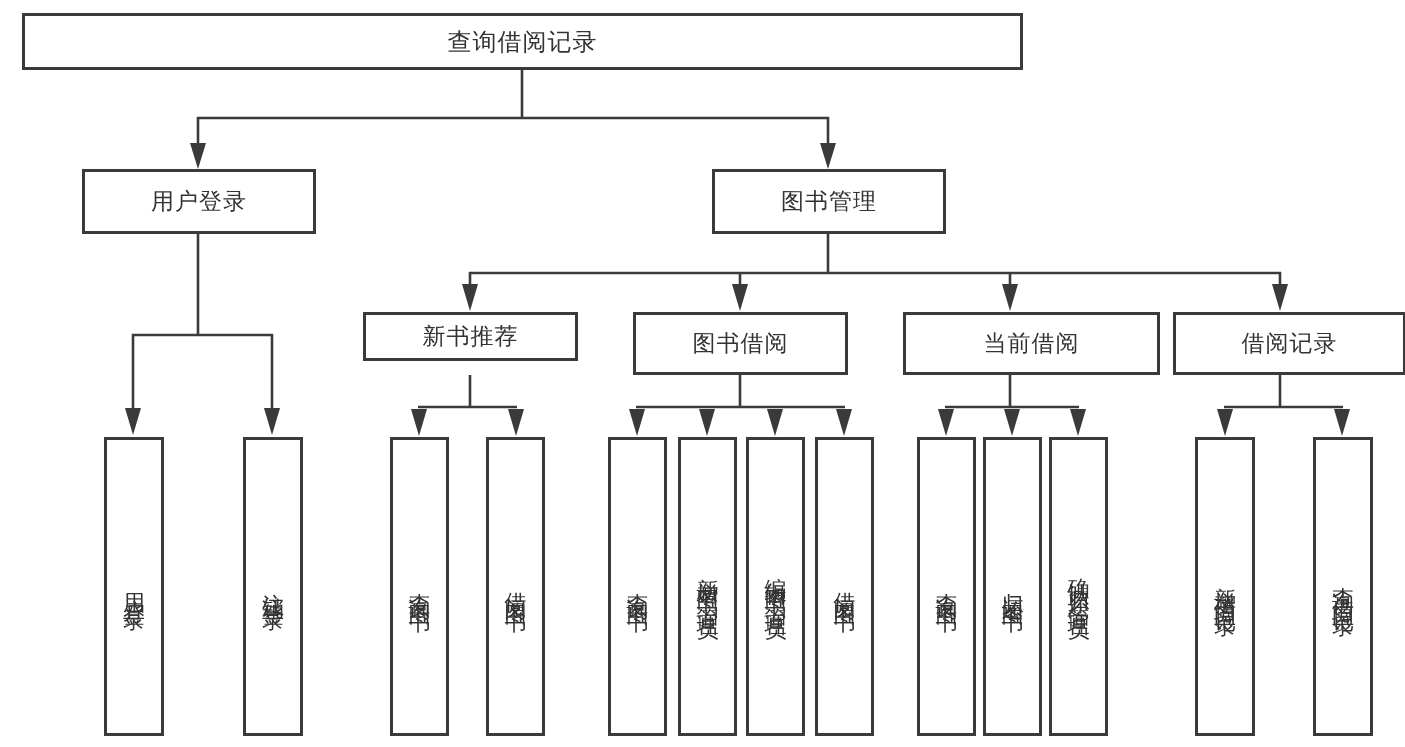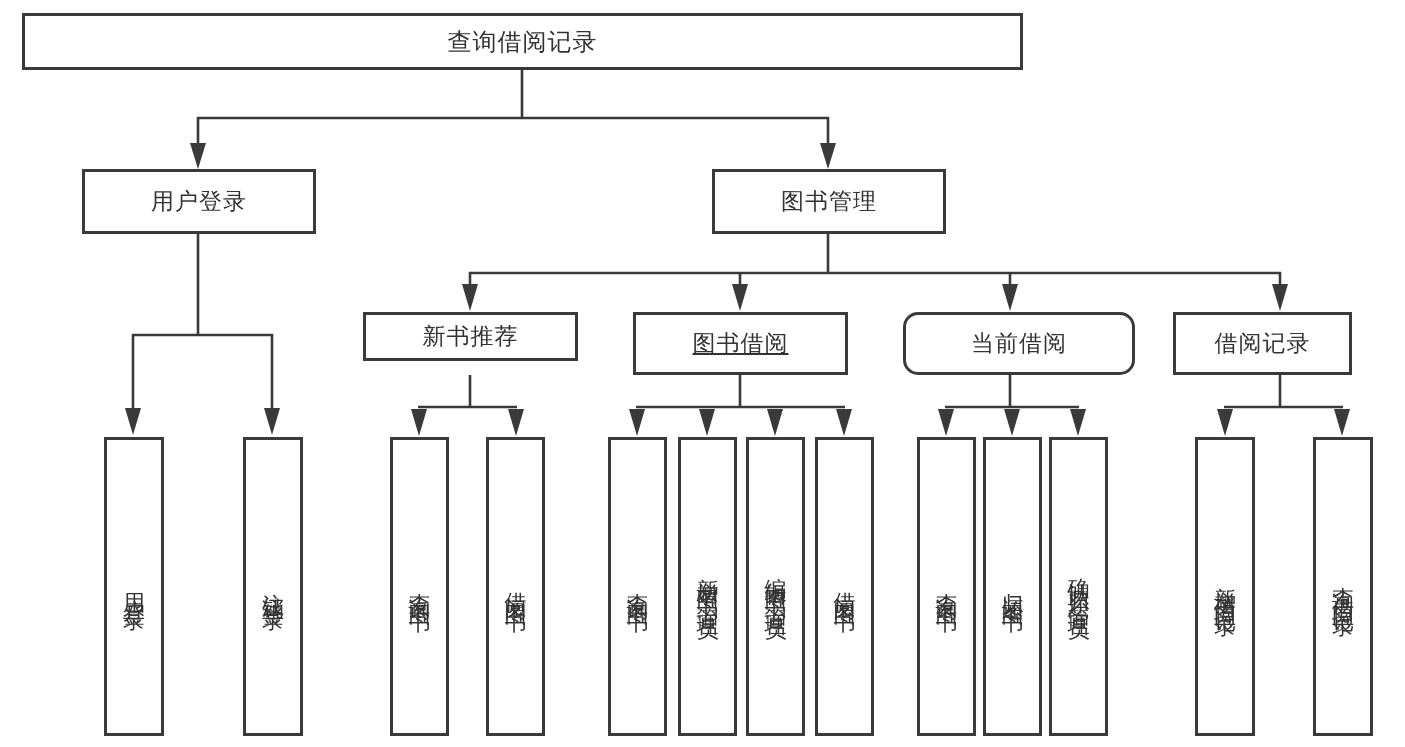--- a/index.html
+++ b/index.html
@@ -103,27 +103,27 @@
   <div class="box h-box" style="left:82px;top:169px;width:234px;height:65px;">
     <span>用户登录</span>
   </div>
   <div class="box h-box" style="left:712px;top:169px;width:234px;height:65px;font-family:Liberation Mono, monospace;">
     <span>图书管理</span>
   </div>
 
   <div class="box h-box" style="left:363px;top:312px;width:215px;height:49px;">
     <span>新书推荐</span>
   </div>
-  <div class="box h-box" style="left:633px;top:312px;width:215px;height:63px;text-decoration:underline;">
+  <div class="box h-box" style="left:633px;top:312px;width:215px;height:63px;">
     <span>图书借阅</span>
   </div>
-  <div class="box h-box" style="left:903px;top:312px;width:232px;height:63px;border-radius:15px;">
+  <div class="box h-box" style="left:903px;top:312px;width:257px;height:63px;">
     <span>当前借阅</span>
   </div>
-  <div class="box h-box" style="left:1173px;top:312px;width:179px;height:63px;">
+  <div class="box h-box" style="left:1173px;top:312px;width:233px;height:63px;">
     <span>借阅记录</span>
   </div>
 
   <div class="box v-box" style="left:104px;top:437px;width:60px;height:299px;">
     <span>用户登录</span>
   </div>
   <div class="box v-box" style="left:243px;top:437px;width:60px;height:299px;">
     <span>注销登录</span>
   </div>
 

